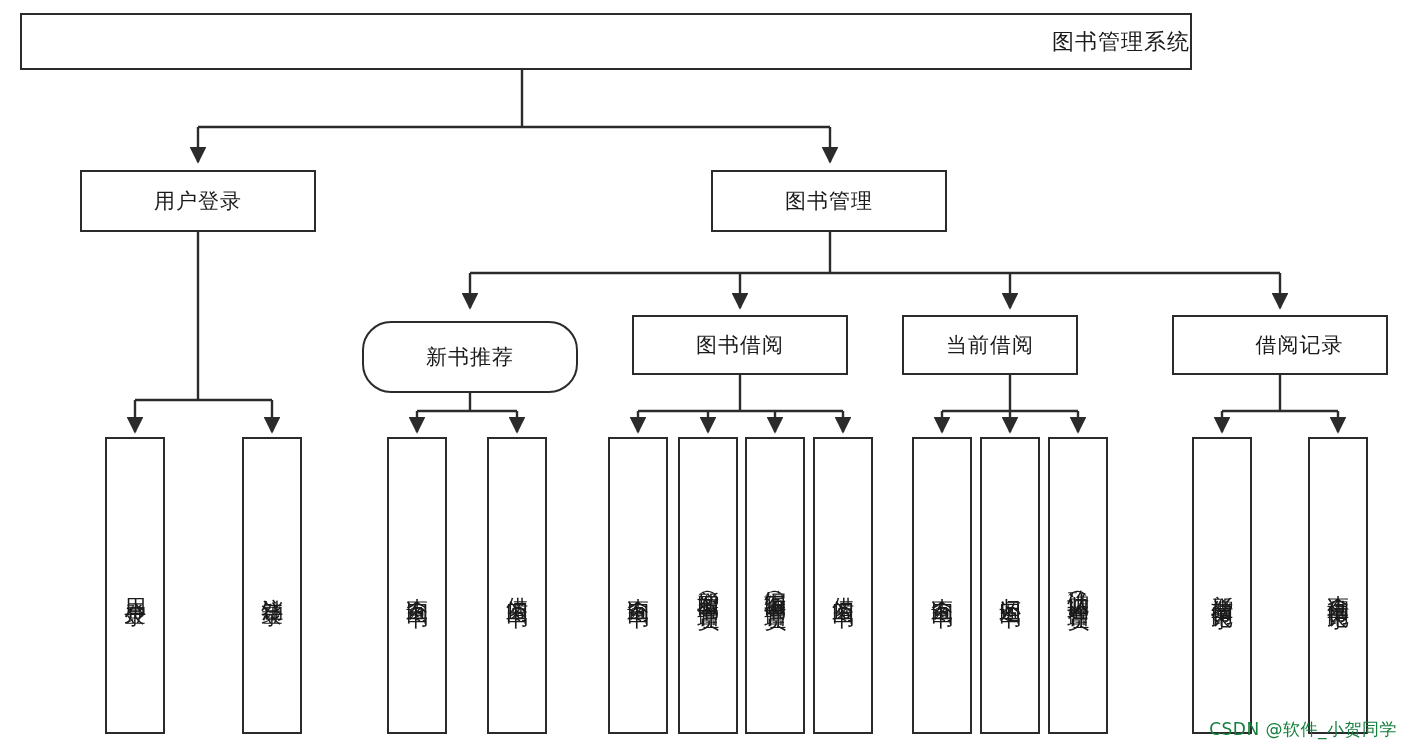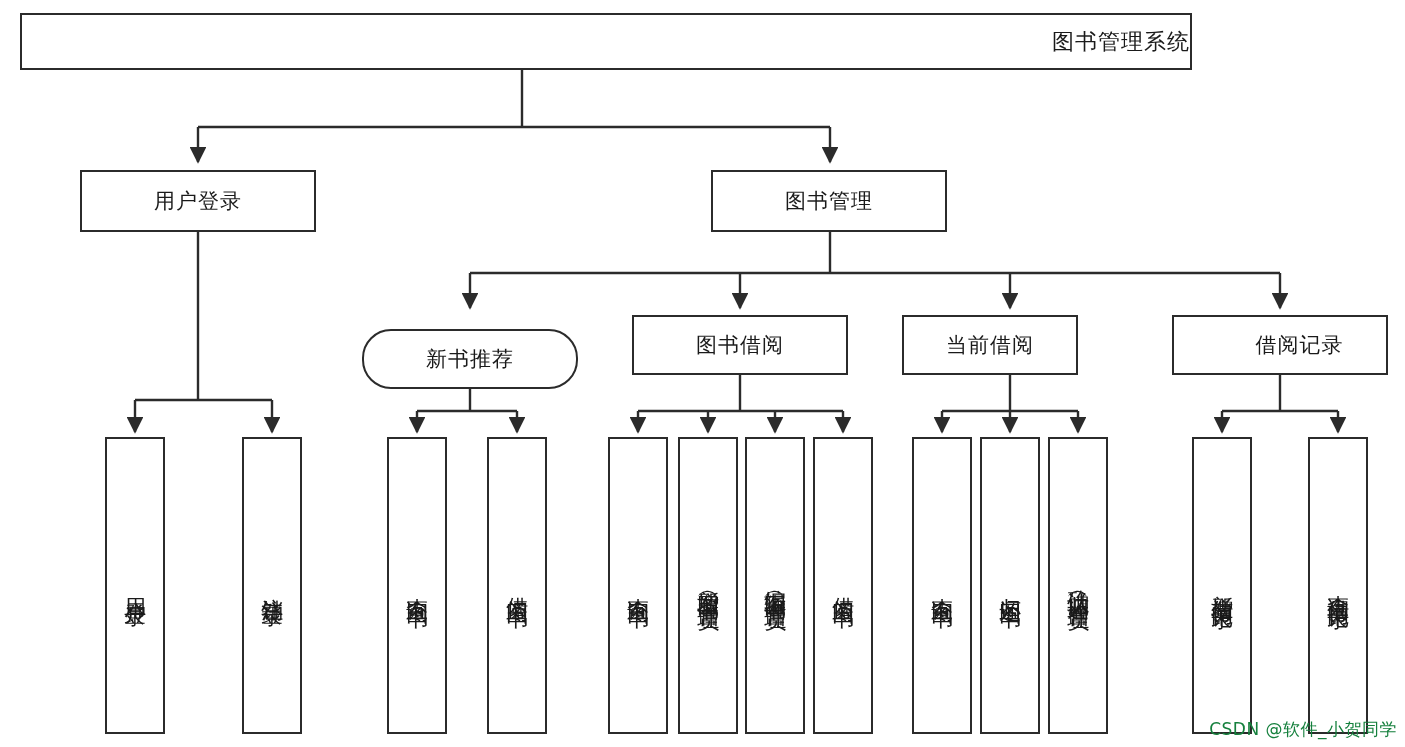--- a/index.html
+++ b/index.html
@@ -129,21 +129,21 @@
     <span>图书管理系统</span>
   </div>
 
   <div class="node h" style="left:80px; top:170px; width:236px; height:62px;">
     <span>用户登录</span>
   </div>
   <div class="node h" style="left:711px; top:170px; width:236px; height:62px;">
     <span>图书管理</span>
   </div>
 
-  <div class="node h" style="left:362px; top:329px; width:216px; height:60px;border-radius:29px;">
+  <div class="node h" style="left:362px; top:321px; width:216px; height:72px;border-radius:29px;">
     <span>新书推荐</span>
   </div>
   <div class="node h" style="left:632px; top:315px; width:216px; height:60px;">
     <span>图书借阅</span>
   </div>
   <div class="node h" style="left:902px; top:315px; width:176px; height:60px;">
     <span>当前借阅</span>
   </div>
   <div class="node h" style="left:1172px; top:315px; width:216px; height:60px;padding-left:39px;">
     <span>借阅记录</span>

